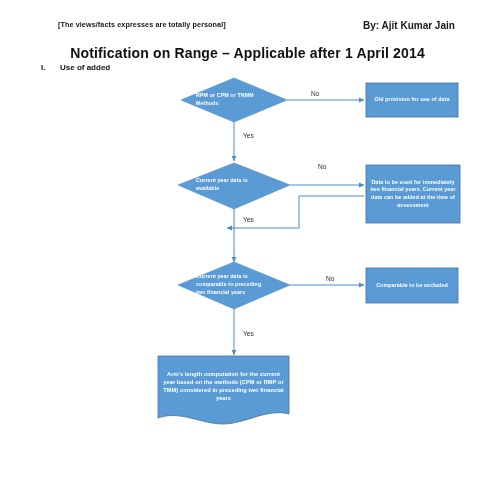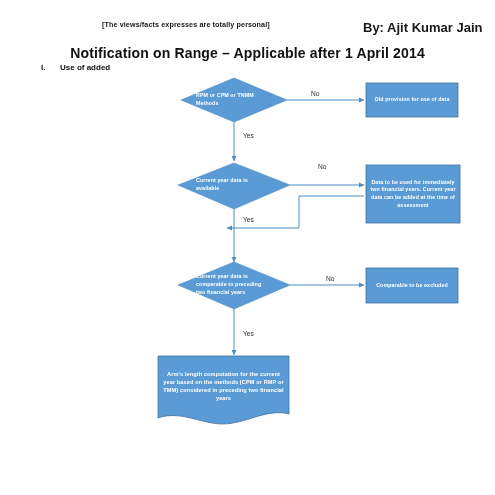--- a/index.html
+++ b/index.html
@@ -21,27 +21,26 @@
   
   .hdr-left {
     position: absolute;
     left: 58px;
     top: 20px;
     font-size: 7.2px;
     font-weight: bold;
     color: #181818;
     letter-spacing: .1px;
     white-space: nowrap;
-    margin-left: 44px;
   }
   .hdr-right {
     position: absolute;
     left: 363px;
     top: 20px;
-    font-size: 13px;
+    font-size: 10px;
     font-weight: bold;
     color: #181818;
     white-space: nowrap;
   }
   .doc-title {
     position: absolute;
     left: 0;
     top: 45px;
     width: 495px;
     text-align: center;

